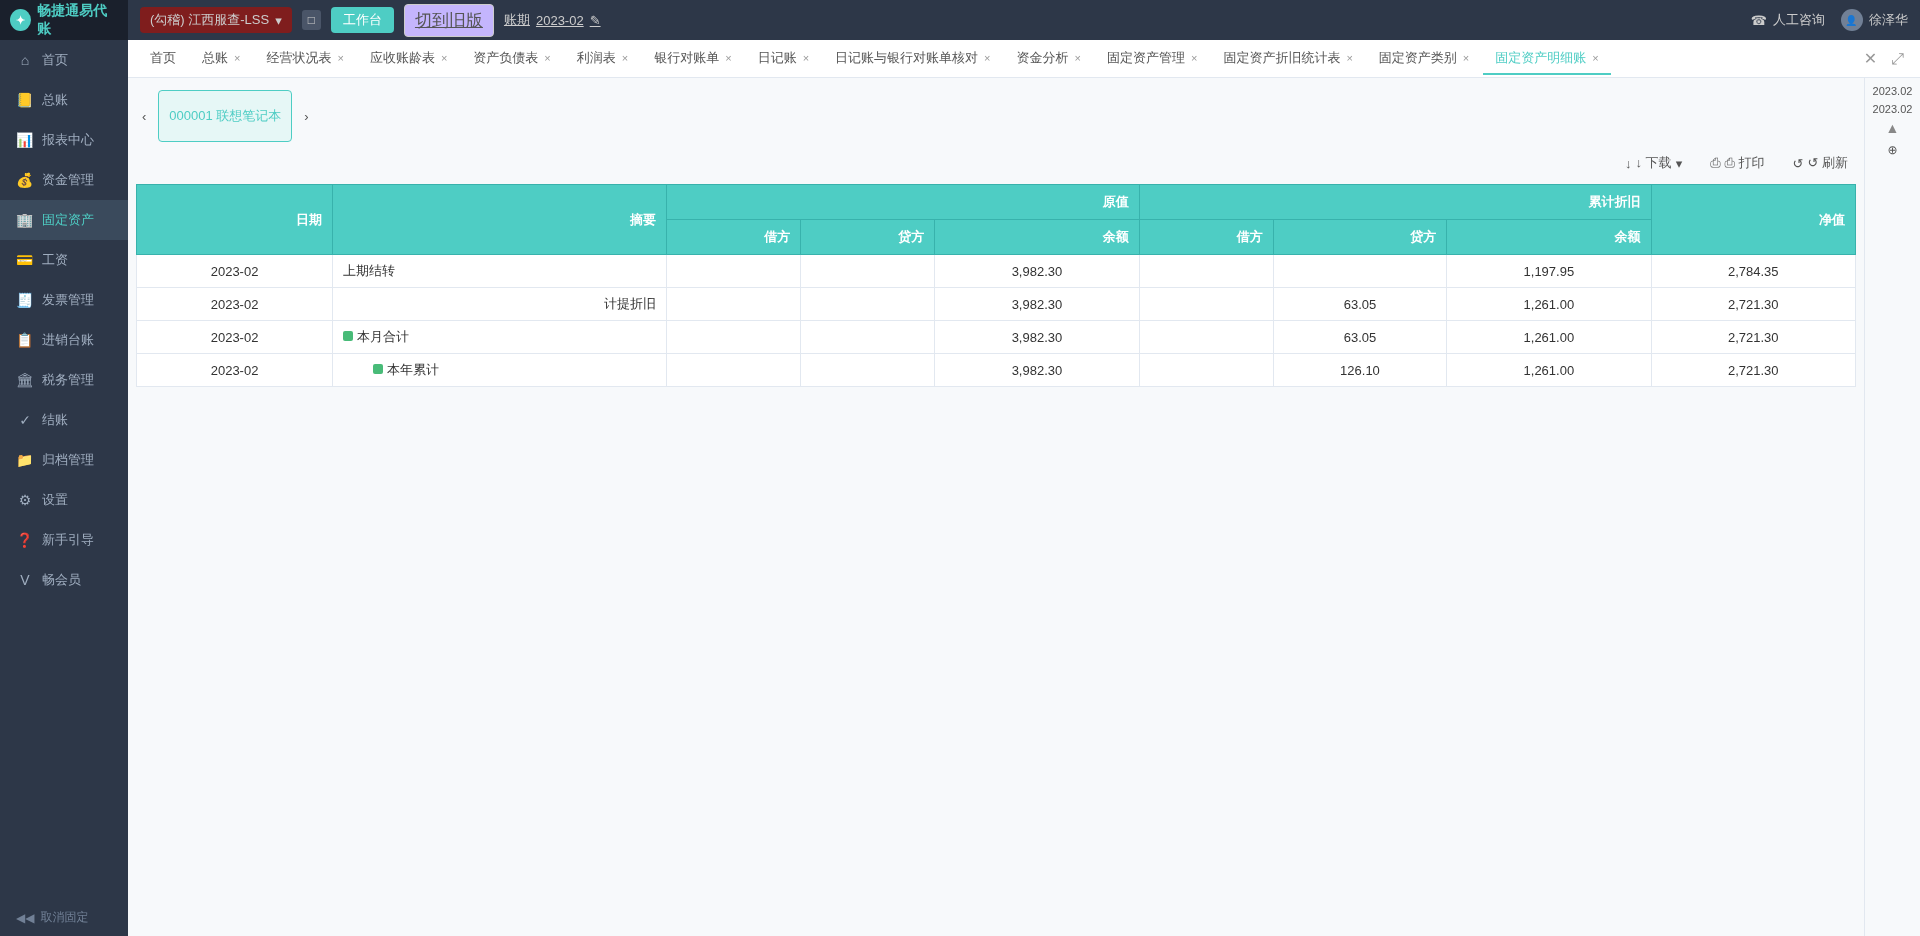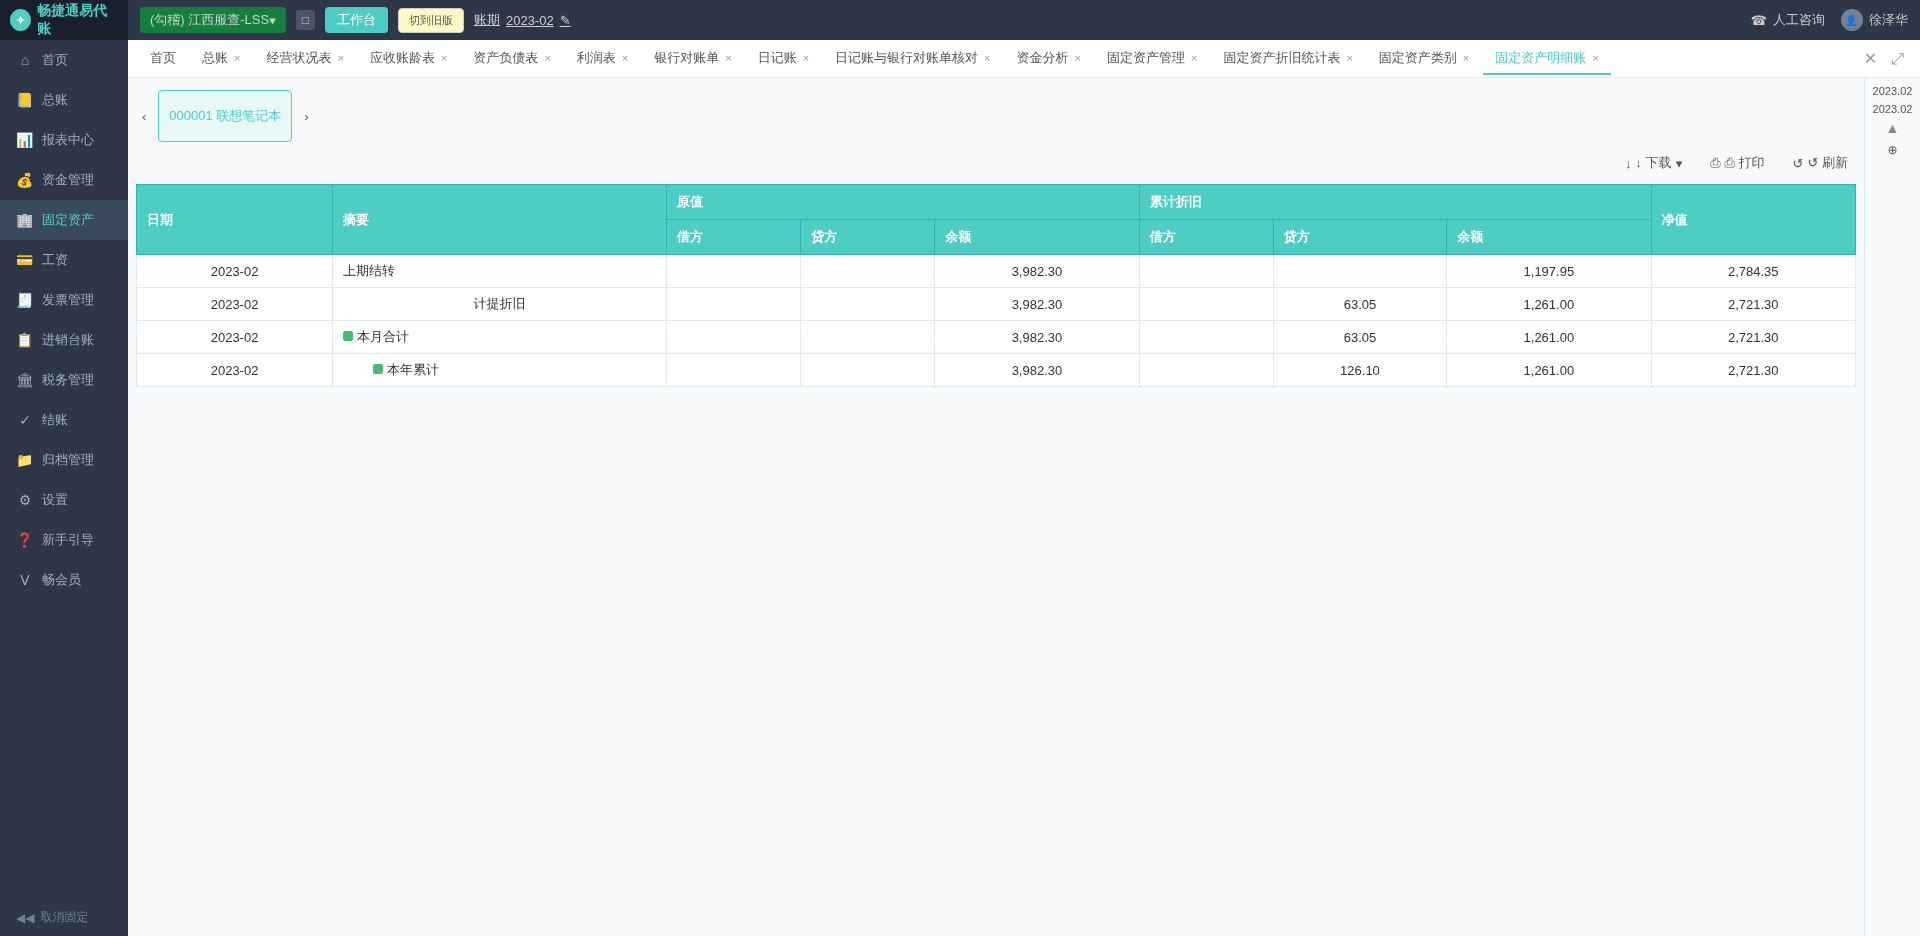--- a/index.html
+++ b/index.html
@@ -63,36 +63,36 @@
     .topbar {
       background: #2d3748;
       height: 40px;
       display: flex;
       align-items: center;
       padding: 0 12px;
       gap: 10px;
       flex-shrink: 0;
     }
     .topbar-company {
-      display: flex; align-items: center; 
+      display: flex; align-items: center; gap: 6px;
       color: #ccc; font-size: 13px;
-      background: #15803d; border-radius: 4px;
+      background: #7f1d1d; border-radius: 4px;
       padding: 4px 10px; cursor: pointer;
     }
     .topbar-copy-btn {
       background: #4a5568; border: none; color: #ccc;
       padding: 3px 6px; border-radius: 3px; cursor: pointer; font-size: 12px;
     }
     .topbar-btn {
       background: #4ecdc4; border: none; color: white;
       padding: 4px 12px; border-radius: 4px; cursor: pointer; font-size: 13px;
     }
     .topbar-btn2 {
-      background: #fef9c3; border: 1px solid #ccc; color: #555;
-      padding: 4px 10px; border-radius: 4px; cursor: pointer; font-size: 11px;
+      background: #c4b5fd; border: 1px solid #ccc; color: #555;
+      padding: 4px 10px; border-radius: 4px; cursor: pointer; font-size: 17px; text-decoration: underline;
     }
     .topbar-period {
       color: #ccc; font-size: 13px; display: flex; align-items: center; gap: 6px; text-decoration: underline;
     }
     .topbar-right {
       margin-left: auto; display: flex; align-items: center; gap: 16px; color: #ccc; font-size: 13px;
     }
     .topbar-user { display: flex; align-items: center; gap: 6px; cursor: pointer; }
     .avatar { width: 22px; height: 22px; background: #718096; border-radius: 50%; display: flex; align-items: center; justify-content: center; font-size: 10px; color: white; }
 
@@ -149,21 +149,21 @@
       display: flex; align-items: center; gap: 4px;
       color: #555; cursor: pointer; font-size: 13px;
       padding: 4px 8px; border-radius: 4px;
     }
 
     
     .table-wrap { overflow: auto; flex: 1; }
     table { width: 100%; border-collapse: collapse; background: white; font-size: 13px; }
     th {
       background: #4ecdc4; color: white;
-      padding: 8px 10px; text-align: left;
+      padding: 8px 10px; text-align: right;
       border: 1px solid #38b2ac; white-space: nowrap;
     }
     td {
       padding: 7px 10px; border: 1px solid #e2e8f0;
       text-align: center; color: #333;
     }
     .badge-green {
       display: inline-block; width: 10px; height: 10px;
       background: #48bb78; border-radius: 2px; margin-right: 4px;
     }
@@ -408,21 +408,21 @@
     <td></td>
     <td></td>
     <td>3,982.30</td>
     <td></td>
     <td></td>
     <td>1,197.95</td>
     <td>2,784.35</td>
   </tr>
               <tr>
     <td>2023-02</td>
-    <td style="text-align:center;">计提折旧</td>
+    <td style="text-align:right;">计提折旧</td>
     <td></td>
     <td></td>
     <td>3,982.30</td>
     <td></td>
     <td>63.05</td>
     <td>1,261.00</td>
     <td>2,721.30</td>
   </tr>
               <tr>
     <td>2023-02</td>

